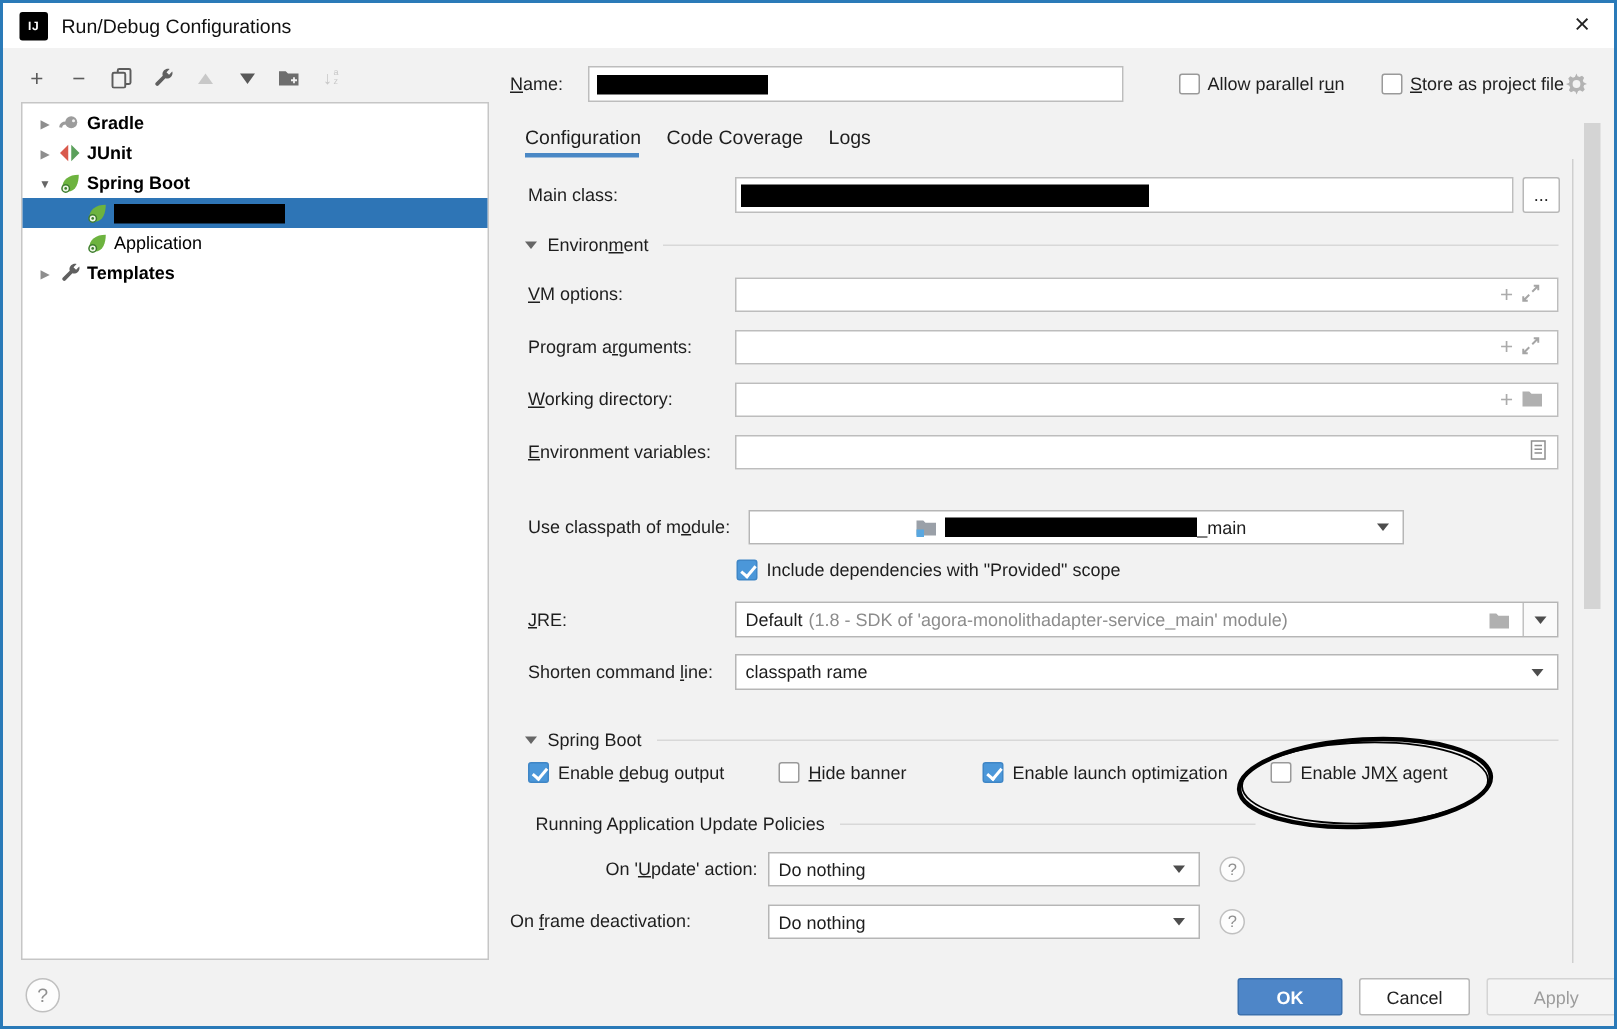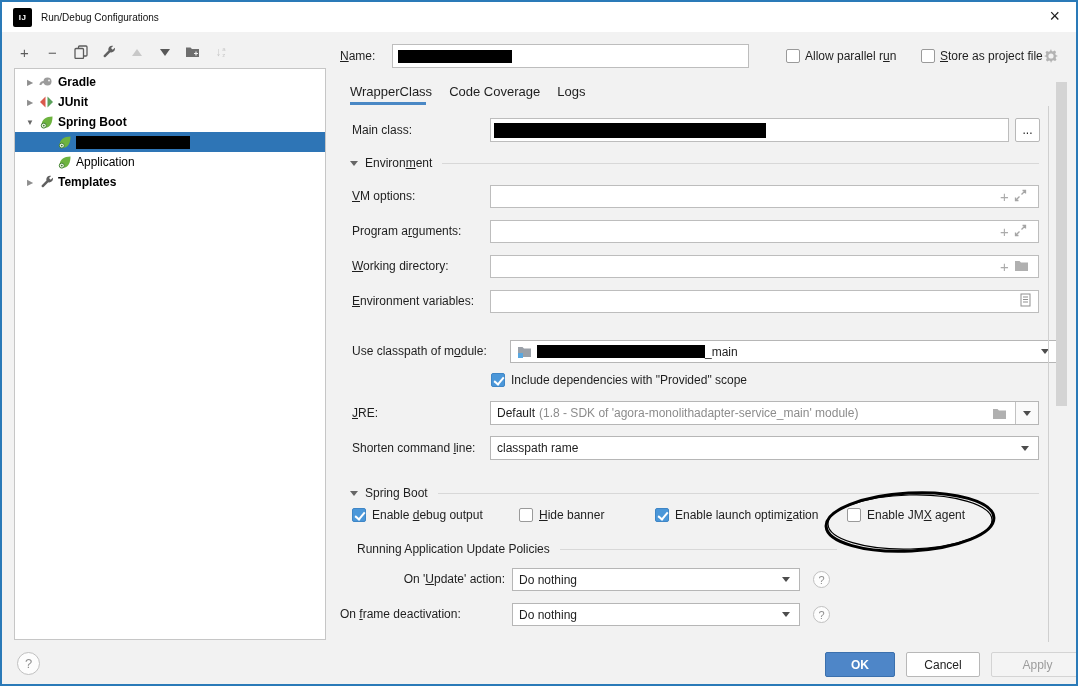--- a/index.html
+++ b/index.html
@@ -7,21 +7,21 @@
   .window{
     position:relative;width:1078px;height:686px;margin:0 auto;
     background:#f2f2f2;border:2px solid #2a7ab8;overflow:hidden;
     font-family:"Liberation Sans", sans-serif;font-size:12px;color:#1e1e1e;
   }
   u{text-decoration:underline;text-underline-offset:1px;}
   .abs{position:absolute;}
   
   .titlebar{position:absolute;left:0;top:0;right:0;height:30px;background:#fff;display:flex;align-items:center;padding-left:11px;}
   .app-icon{width:19px;height:19px;background:#000;color:#fff;font-size:8px;font-weight:bold;display:flex;align-items:center;justify-content:center;border-radius:2px;margin-right:9px;letter-spacing:0.5px;}
-  .win-title{font-size:10px;color:#111;}
+  .win-title{font-size:13px;color:#111;}
   .close-x{position:absolute;right:16px;top:4px;font-size:18px;color:#222;cursor:pointer;line-height:20px;}
   
   .toolbar{position:absolute;left:14px;top:37px;height:26px;display:flex;align-items:center;gap:11px;}
   .tbi{width:17px;height:17px;display:flex;align-items:center;justify-content:center;color:#5c5c5c;font-size:15px;}
   .tbi.disabled{color:#c8c8c8;}
   .tri-up{width:0;height:0;border-left:5px solid transparent;border-right:5px solid transparent;border-bottom:7px solid #c8c8c8;}
   .tri-dn{width:0;height:0;border-left:5px solid transparent;border-right:5px solid transparent;border-top:7px solid #585858;}
   .sortw{display:flex;align-items:center;gap:1px;color:#c8c8c8;}
   .sortw .az{display:flex;flex-direction:column;font-size:6px;line-height:6px;}
   
@@ -184,21 +184,21 @@
   <span class="cb" style="left:919px;top:47px;"></span>
   <span class="lbl" style="left:938px;top:42px;"><u>S</u>tore as project file</span>
   <span class="abs" style="left:1041px;top:46px;">
     <svg width="16" height="16" viewBox="0 0 16 16">
         <path d="M8 1l.7 1.9c.4.1.8.3 1.2.5l1.8-.9 1.4 1.4-.9 1.8c.2.4.4.8.5 1.2L15 8l-1.9.7c-.1.4-.3.8-.5 1.2l.9 1.8-1.4 1.4-1.8-.9c-.4.2-.8.4-1.2.5L8 15l-.7-1.9c-.4-.1-.8-.3-1.2-.5l-1.8.9-1.4-1.4.9-1.8c-.2-.4-.4-.8-.5-1.2L1 8l1.9-.7c.1-.4.3-.8.5-1.2l-.9-1.8 1.4-1.4 1.8.9c.4-.2.8-.4 1.2-.5z" fill="#b3b3b3"></path>
         <circle cx="8" cy="8" r="2.6" fill="#f2f2f2"></circle>
       </svg>
   </span>
 
   <div class="tabs">
-    <span class="tab">WrapperClass</span>
+    <span class="tab">Configuration</span>
     <span class="tab">Code Coverage</span>
     <span class="tab">Logs</span>
   </div>
   <div class="tab-underline"></div>
 
   <span class="lbl" style="left:350px;top:116px;">Main class:</span>
   <div class="inp" style="left:488px;top:116px;width:519px;height:24px;">
     <span class="redact" style="position:absolute;left:3px;top:4px;width:272px;height:15px;"></span>
   </div>
   <div class="btn" style="left:1013px;top:116px;width:25px;height:24px;">...</div>
@@ -239,21 +239,21 @@
   <span class="lbl" style="left:350px;top:288px;line-height:23px;"><u>E</u>nvironment variables:</span>
   <div class="inp" style="left:488px;top:288px;width:549px;height:23px;"></div>
   <div class="fieldicons" style="left:1018px;top:291px;">
     <span><svg width="11" height="14" viewBox="0 0 11 14">
           <rect x="1" y="1" width="9" height="12" fill="#fff" stroke="#8f8f8f"></rect>
           <path d="M3 4h5M3 6.5h5M3 9h5" stroke="#8f8f8f"></path>
         </svg></span>
   </div>
 
   <span class="lbl" style="left:350px;top:338px;line-height:23px;">Use classpath of m<u>o</u>dule:</span>
-  <div class="combo" style="left:508px;top:338px;width:549px;height:23px;">
+  <div class="combo" style="left:497px;top:338px;width:437px;height:23px;justify-content:center;">
     <span style="margin-right:5px;display:flex;">
         <svg width="15" height="13" viewBox="0 0 15 13">
           <path d="M1 2h4.5L7 3.5h7V12H1z" fill="#9aa0a8"></path>
           <rect x="1" y="8" width="5" height="5" fill="#59a7e0"></rect>
         </svg>
       </span>
     <span class="redact" style="width:168px;height:13px;"></span>
     <span>_main</span>
     <span class="darrow" style="position:absolute;right:9px;"></span>
   </div>

